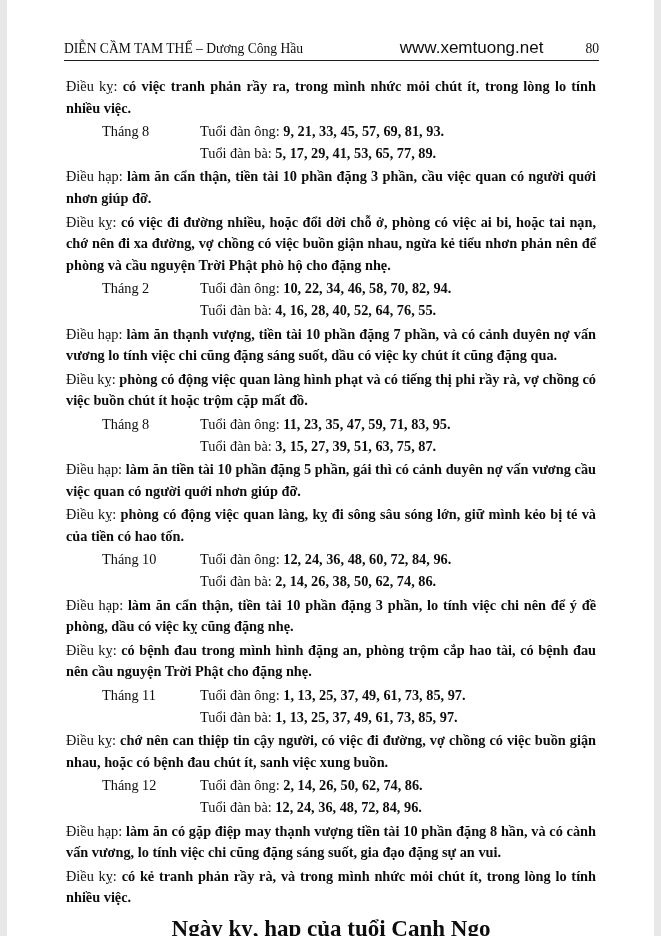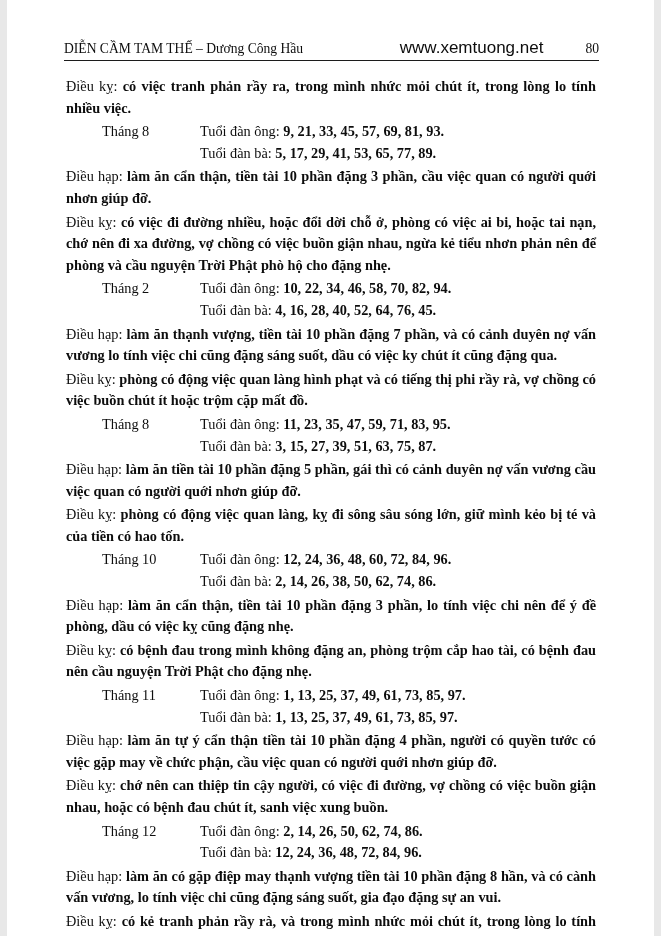--- a/index.html
+++ b/index.html
@@ -79,21 +79,21 @@
       <span class="bold">có việc đi đường nhiều, hoặc đổi dời chỗ ở, phòng có việc ai bi, hoặc tai nạn, chớ nên đi xa đường, vợ chồng có việc buồn giận nhau, ngừa kẻ tiểu nhơn phản nên để phòng và cầu nguyện Trời Phật phò hộ cho đặng nhẹ.</span>
     </p>
   </div>
 
   <div class="month-block">
     <p class="month-line">
       <span class="month-name">Tháng 2</span>
       <span class="label">Tuổi đàn ông:</span>&nbsp;<span class="bold">10, 22, 34, 46, 58, 70, 82, 94.</span>
     </p>
     <p class="month-line2">
-      <span class="label">Tuổi đàn bà:</span>&nbsp;<span class="bold">4, 16, 28, 40, 52, 64, 76, 45.</span>
+      <span class="label">Tuổi đàn bà:</span>&nbsp;<span class="bold">4, 16, 28, 40, 52, 64, 76, 55.</span>
     </p>
     <p class="para">
       <span class="label">Điều hạp:</span>
       <span class="bold">làm ăn thạnh vượng, tiền tài 10 phần đặng 7 phần, và có cảnh duyên nợ vấn vương lo tính việc chi cũng đặng sáng suốt, dầu có việc ky chút ít cũng đặng qua.</span>
     </p>
     <p class="para">
       <span class="label">Điều kỵ:</span>
       <span class="bold">phòng có động việc quan làng hình phạt và có tiếng thị phi rầy rà, vợ chồng có việc buồn chút ít hoặc trộm cặp mất đồ.</span>
     </p>
   </div>
@@ -123,35 +123,31 @@
     </p>
     <p class="month-line2">
       <span class="label">Tuổi đàn bà:</span>&nbsp;<span class="bold">2, 14, 26, 38, 50, 62, 74, 86.</span>
     </p>
     <p class="para">
       <span class="label">Điều hạp:</span>
       <span class="bold">làm ăn cẩn thận, tiền tài 10 phần đặng 3 phần, lo tính việc chi nên để ý đề phòng, dầu có việc kỵ cũng đặng nhẹ.</span>
     </p>
     <p class="para">
       <span class="label">Điều kỵ:</span>
-      <span class="bold">có bệnh đau trong mình không đặng an, phòng trộm cắp hao tài, có bệnh đau nên cầu nguyện Trời Phật cho đặng nhẹ.</span>
+      <span class="bold">có bệnh đau trong mình hình đặng an, phòng trộm cắp hao tài, có bệnh đau nên cầu nguyện Trời Phật cho đặng nhẹ.</span>
     </p>
   </div>
 
   <div class="month-block">
     <p class="month-line">
       <span class="month-name">Tháng 11</span>
       <span class="label">Tuổi đàn ông:</span>&nbsp;<span class="bold">1, 13, 25, 37, 49, 61, 73, 85, 97.</span>
     </p>
     <p class="month-line2">
       <span class="label">Tuổi đàn bà:</span>&nbsp;<span class="bold">1, 13, 25, 37, 49, 61, 73, 85, 97.</span>
-    </p>
-    <p class="para">
-      <span class="label">Điều hạp:</span>
-      <span class="bold">làm ăn tự ý cẩn thận tiền tài 10 phần đặng 4 phần, người có quyền tước có việc gặp may về chức phận, cầu việc quan có người quới nhơn giúp đỡ.</span>
     </p>
     <p class="para">
       <span class="label">Điều kỵ:</span>
       <span class="bold">chớ nên can thiệp tin cậy người, có việc đi đường, vợ chồng có việc buồn giận nhau, hoặc có bệnh đau chút ít, sanh việc xung buồn.</span>
     </p>
   </div>
 
   <div class="month-block">
     <p class="month-line">
       <span class="month-name">Tháng 12</span>

